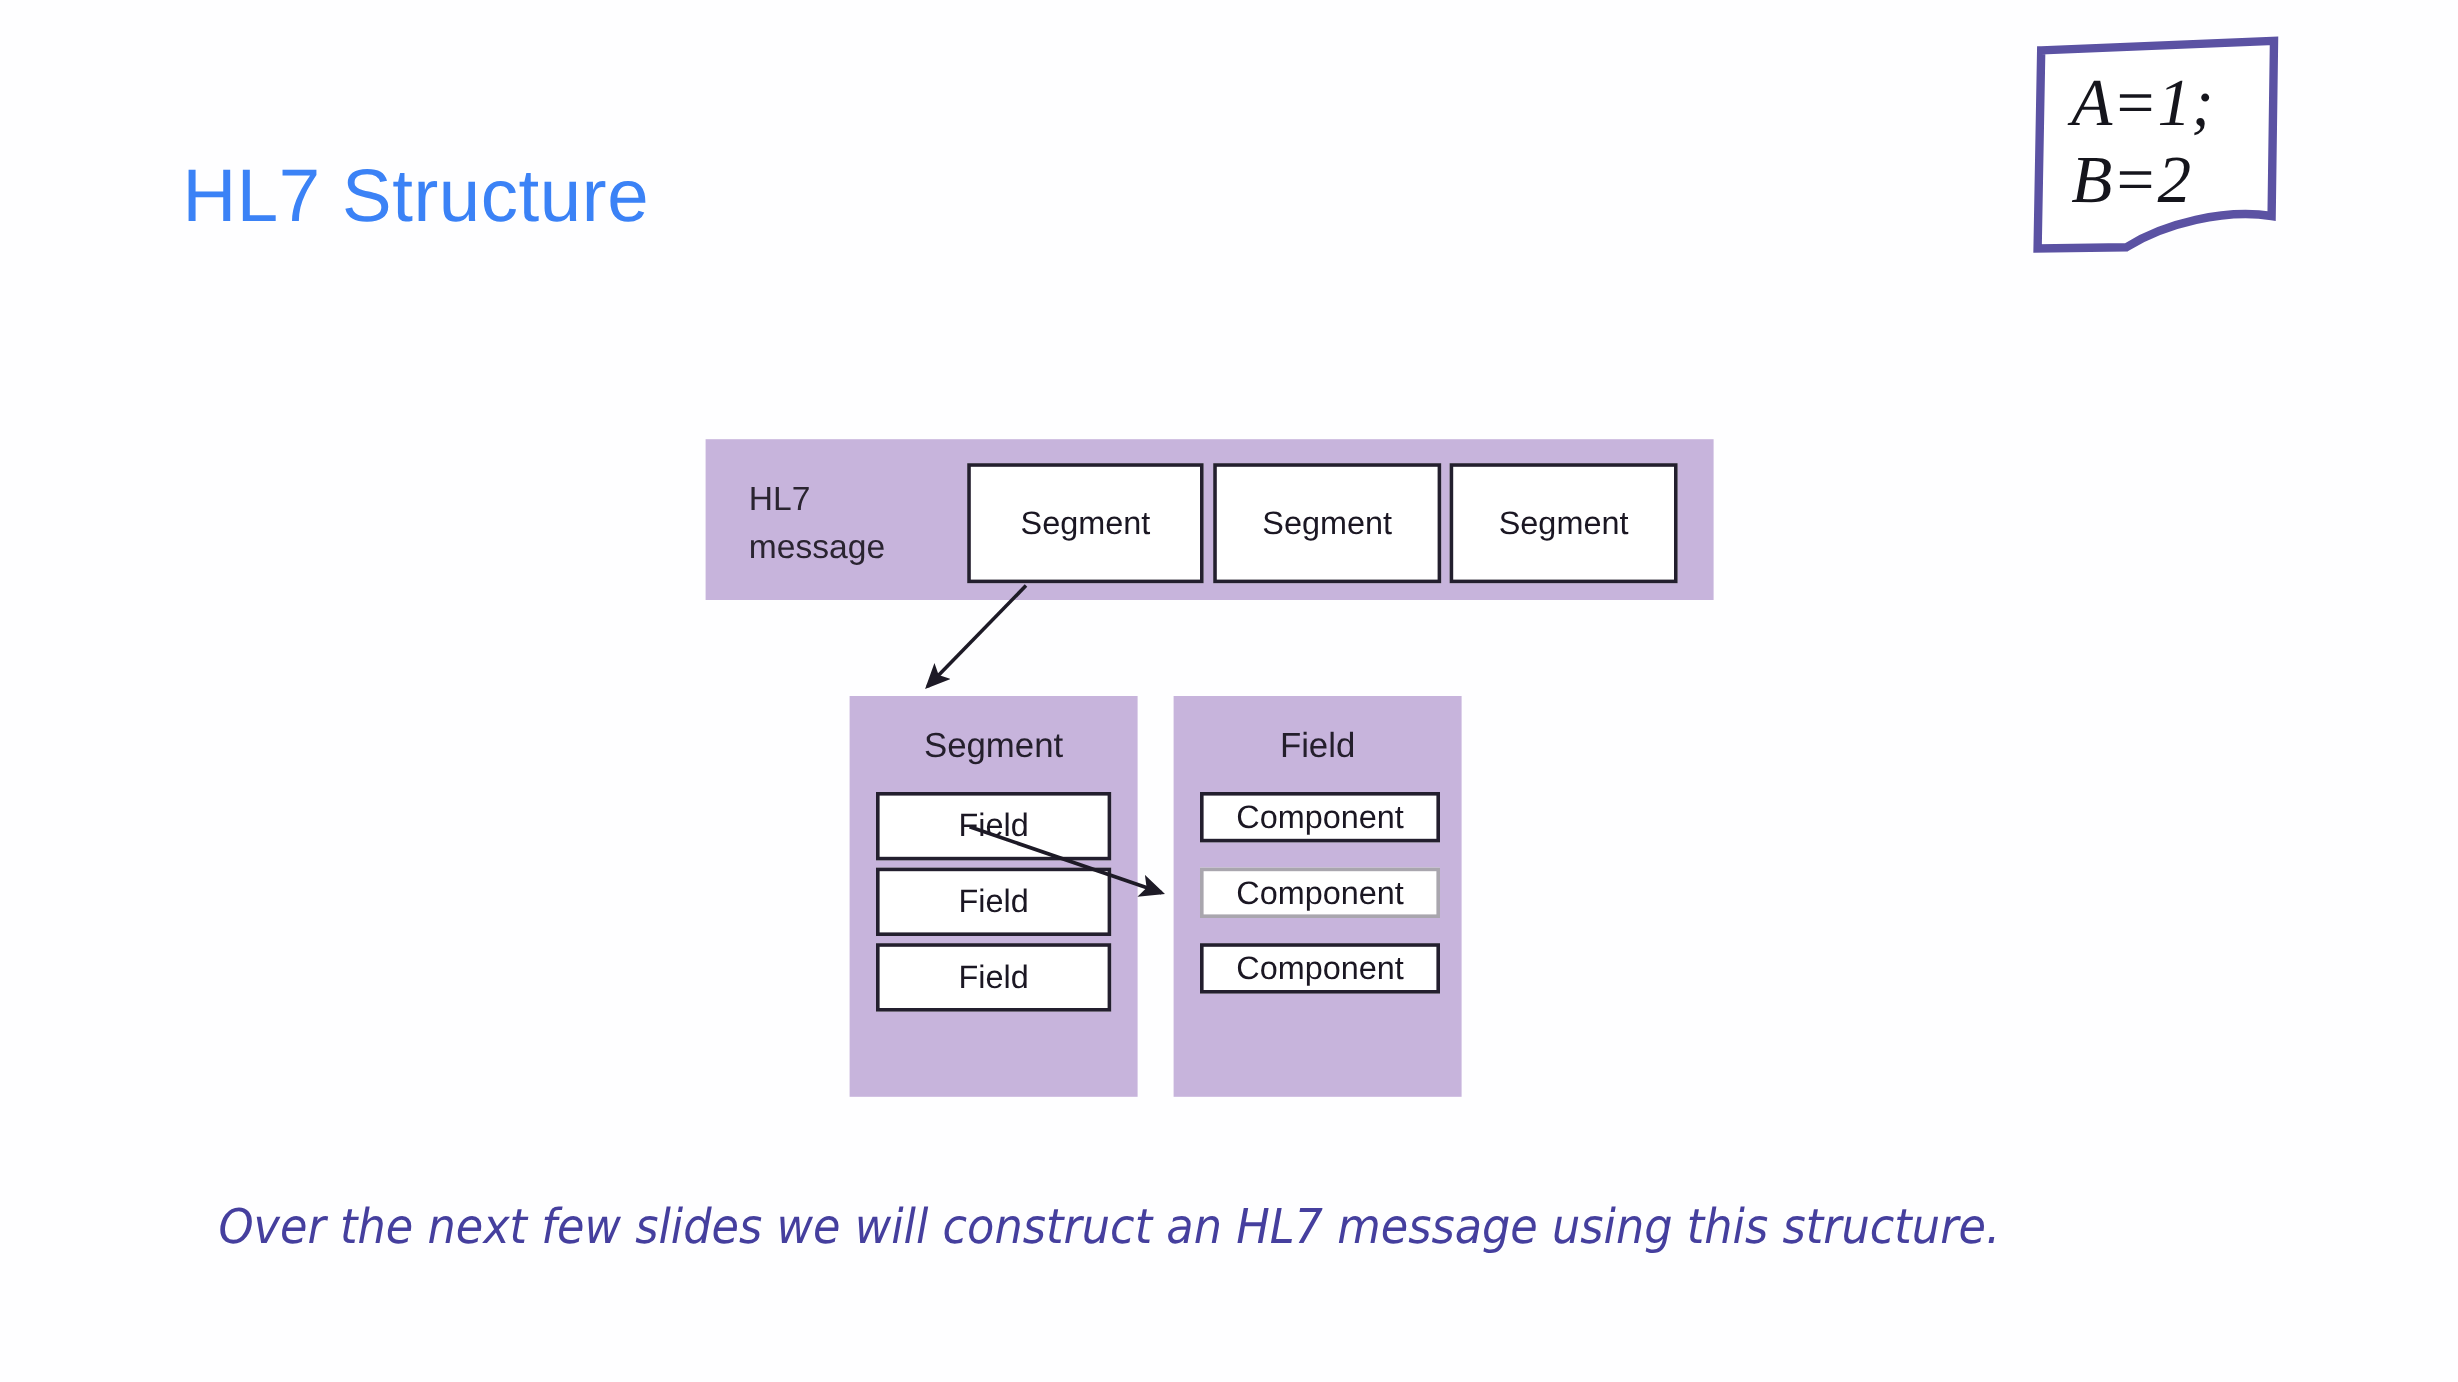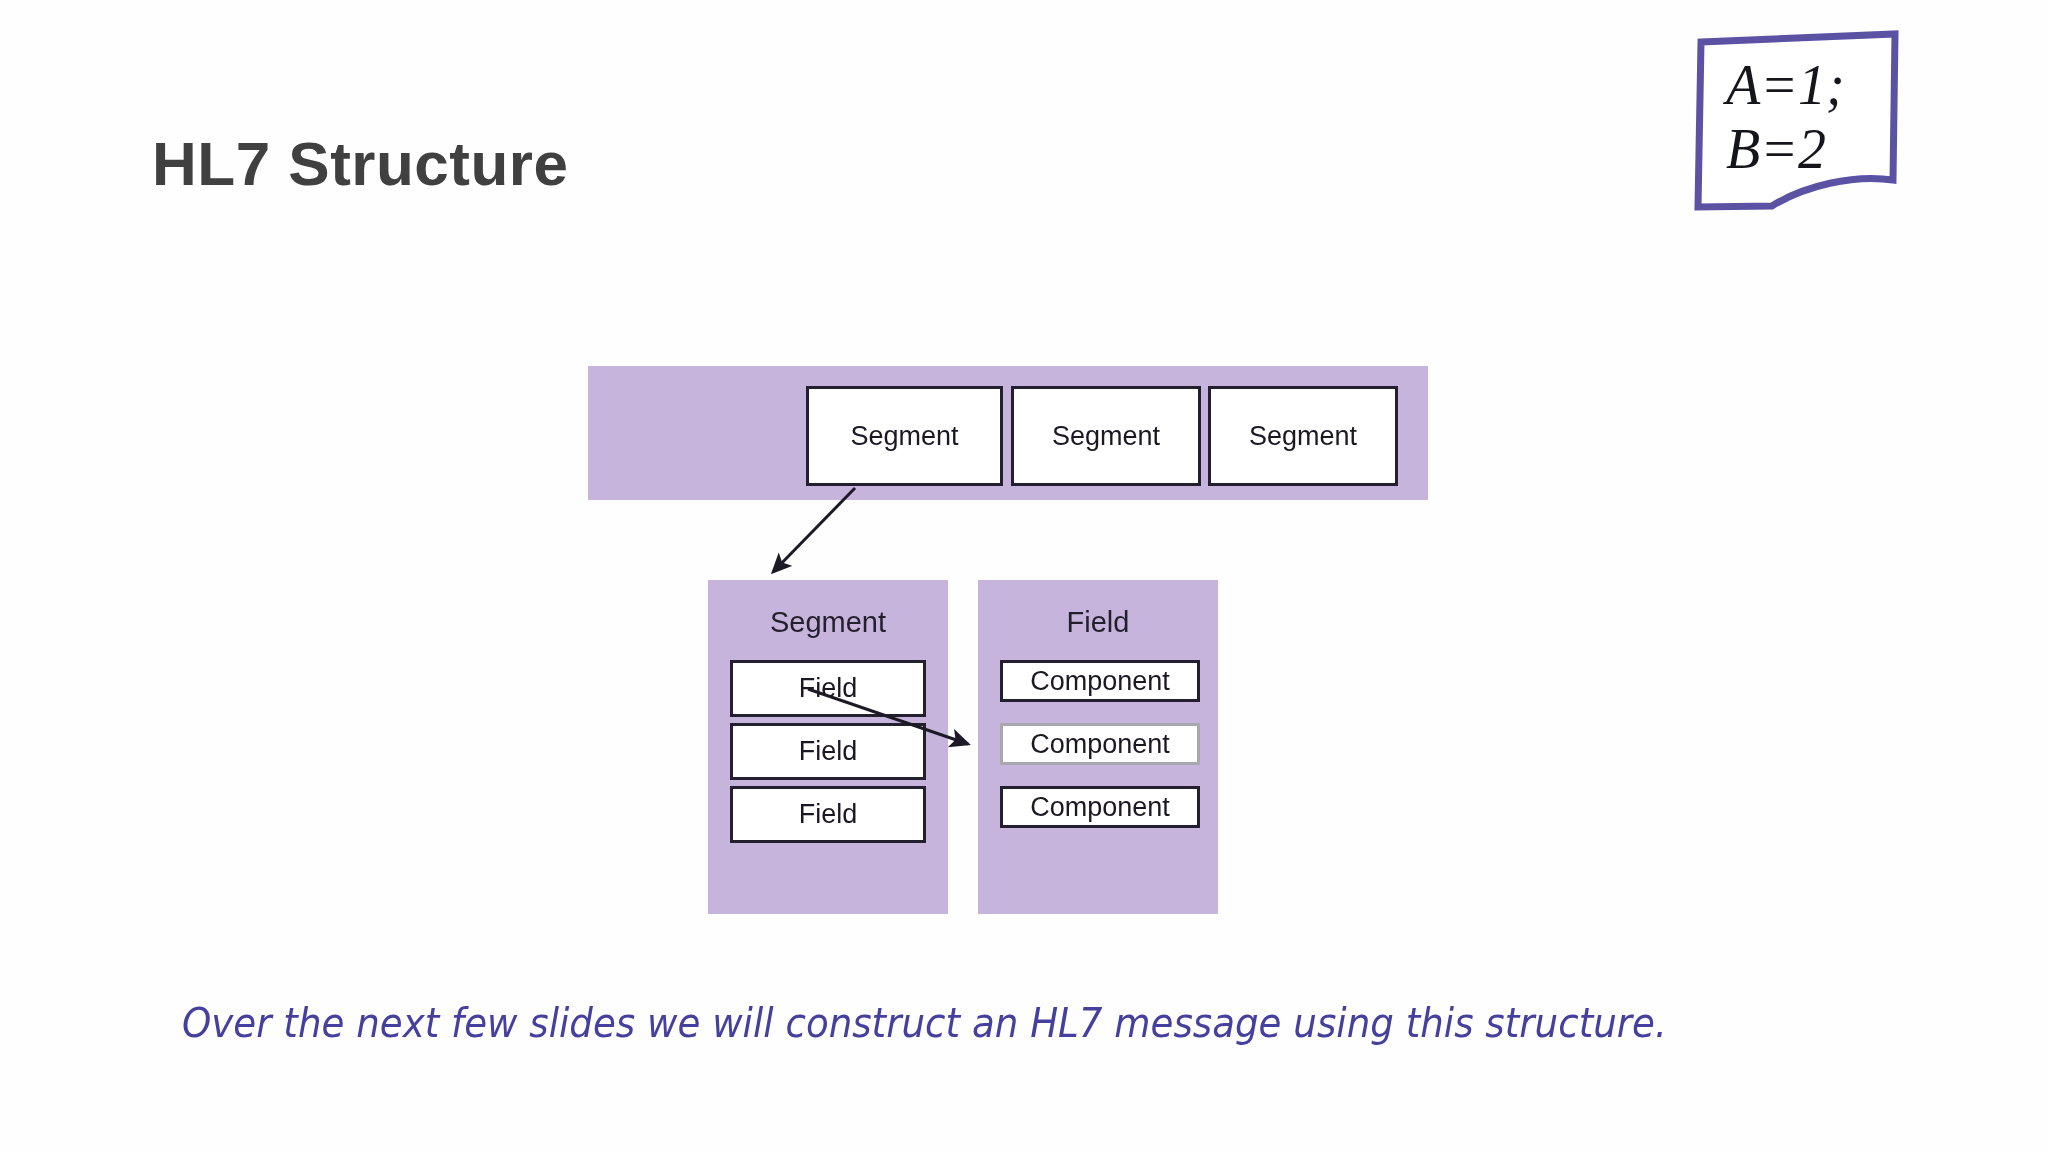--- a/index.html
+++ b/index.html
@@ -15,23 +15,23 @@
     font-family: "Liberation Sans", "DejaVu Sans", sans-serif;
     background: #fefeff;
   }
 
   
   #slide-title {
     position: absolute;
     left: 152px;
     top: 128px;
     font-size: 62px;
-    font-weight: 700;
+    font-weight: 400;
     letter-spacing: 0.5px;
-    color: #404040;
+    color: #3b82f6;
     white-space: nowrap;
   }
 
   
   #logo {
     position: absolute;
     left: 1694px;
     top: 28px;
     width: 208px;
     height: 185px;
@@ -172,20 +172,24 @@
 
     <path d="M7 14 L201 6 L199 152 C 160 146 110 158 78 178 L4 179 Z" fill="none" stroke="#5b52a3" stroke-width="7" stroke-linejoin="miter"></path>
     <text class="logo-text" x="32" y="76">A=1;</text>
     <text class="logo-text" x="32" y="140">B=2</text>
   </svg>
 </div>
 
 <div id="diagram">
 
   <div class="purple-box" id="msg-box">
+    <div id="msg-label">
+      <div>HL7</div>
+      <div>message</div>
+    </div>
     <div class="white-box" id="seg-box-1">Segment</div>
     <div class="white-box" id="seg-box-2">Segment</div>
     <div class="white-box" id="seg-box-3">Segment</div>
   </div>
 
   <div class="purple-box" id="segment-container">
     <div id="segment-container-title">Segment</div>
     <div class="white-box field-row" id="field-1">Field</div>
     <div class="white-box field-row" id="field-2">Field</div>
     <div class="white-box field-row" id="field-3">Field</div>

